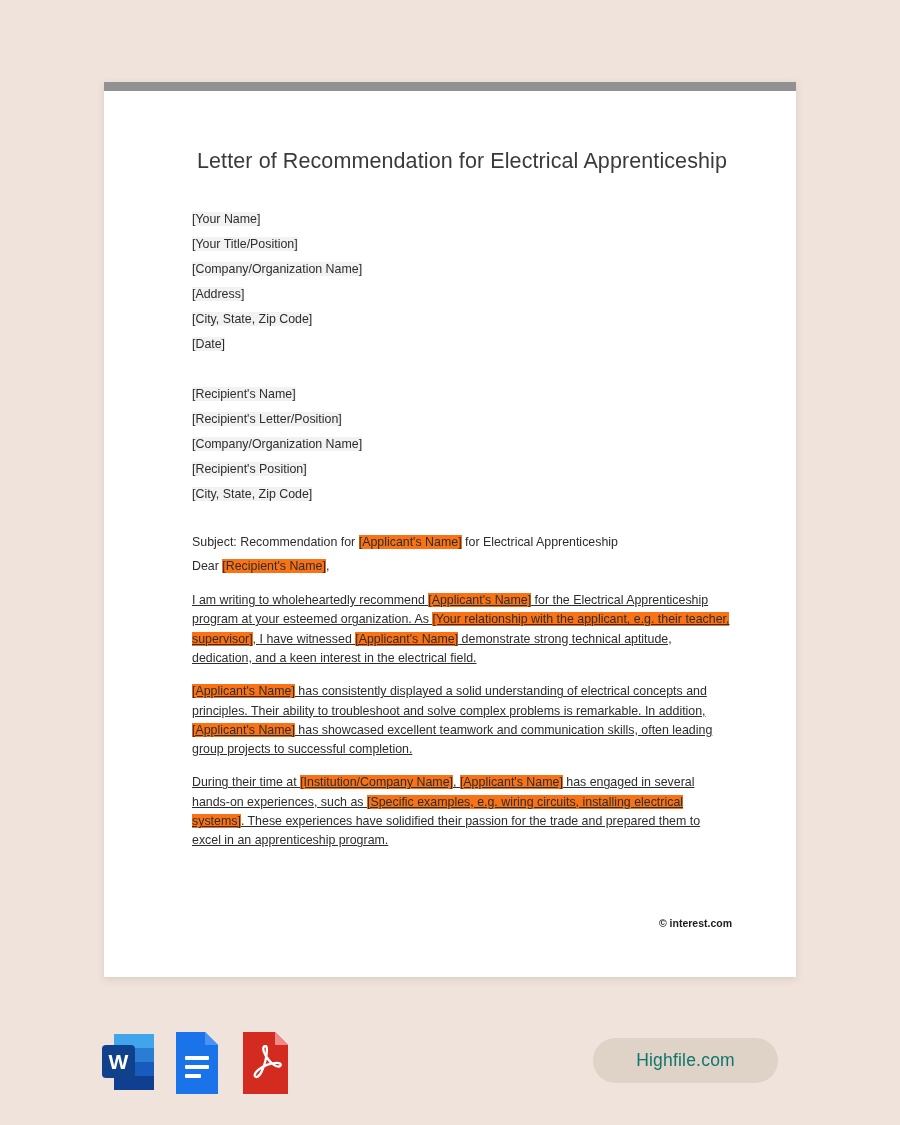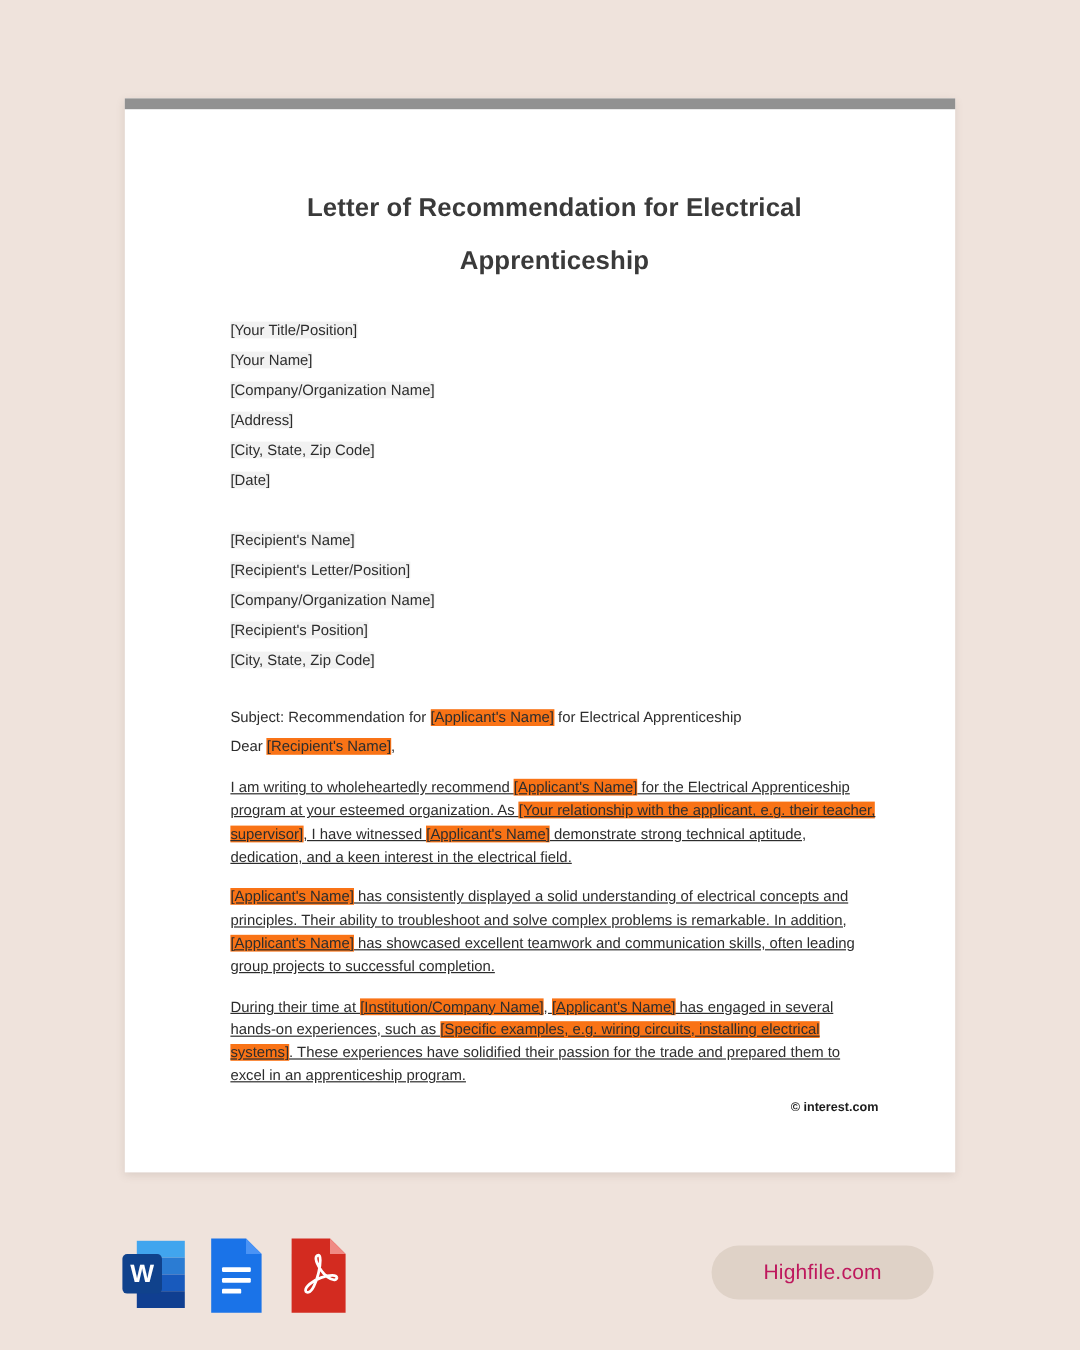--- a/index.html
+++ b/index.html
@@ -36,23 +36,23 @@
     left: 0;
     top: 9px;
     width: 692px;
     height: 886px;
     padding: 0 64px 0 88px;
   }
 
   
   .doc-title {
     margin: 0;
-    padding-top: 60px;
+    padding-top: 48px;
     font-size: 21.5px;
-    font-weight: bold;
+    font-weight: normal;
     color: #3a3a3a;
     text-align: center;
     line-height: 2.05;
     letter-spacing: 0.1px;
   }
 
   
   .addr-block { margin-top: 24px; }
   .addr-line {
     font-size: 12.4px;
@@ -117,21 +117,21 @@
 
   
   #brand-button {
     position: absolute;
     left: 593px;
     top: 1038px;
     width: 185px;
     height: 45px;
     border-radius: 23px;
     background: #dfd2c7;
-    color: #be185d;
+    color: #0f766e;
     font-size: 17.5px;
     letter-spacing: 0.2px;
     display: flex;
     align-items: center;
     justify-content: center;
     border: none;
     font-family: "Liberation Sans", sans-serif;
     cursor: pointer;
   }
 </style>
@@ -140,22 +140,22 @@
 
 <div id="page-sheet">
 
   <div id="page-topbar"></div>
 
   <div id="doc-body">
 
     <h1 class="doc-title">Letter of Recommendation for Electrical Apprenticeship</h1>
 
     <div class="addr-block">
+      <div class="addr-line"><span class="ph">[Your Name]</span></div>
       <div class="addr-line"><span class="ph">[Your Title/Position]</span></div>
-      <div class="addr-line"><span class="ph">[Your Name]</span></div>
       <div class="addr-line"><span class="ph">[Company/Organization Name]</span></div>
       <div class="addr-line"><span class="ph">[Address]</span></div>
       <div class="addr-line"><span class="ph">[City, State, Zip Code]</span></div>
       <div class="addr-line"><span class="ph">[Date]</span></div>
     </div>
 
     <div class="block-gap"></div>
 
     <div class="addr-block" style="margin-top:0">
       <div class="addr-line"><span class="ph">[Recipient's Name]</span></div>

